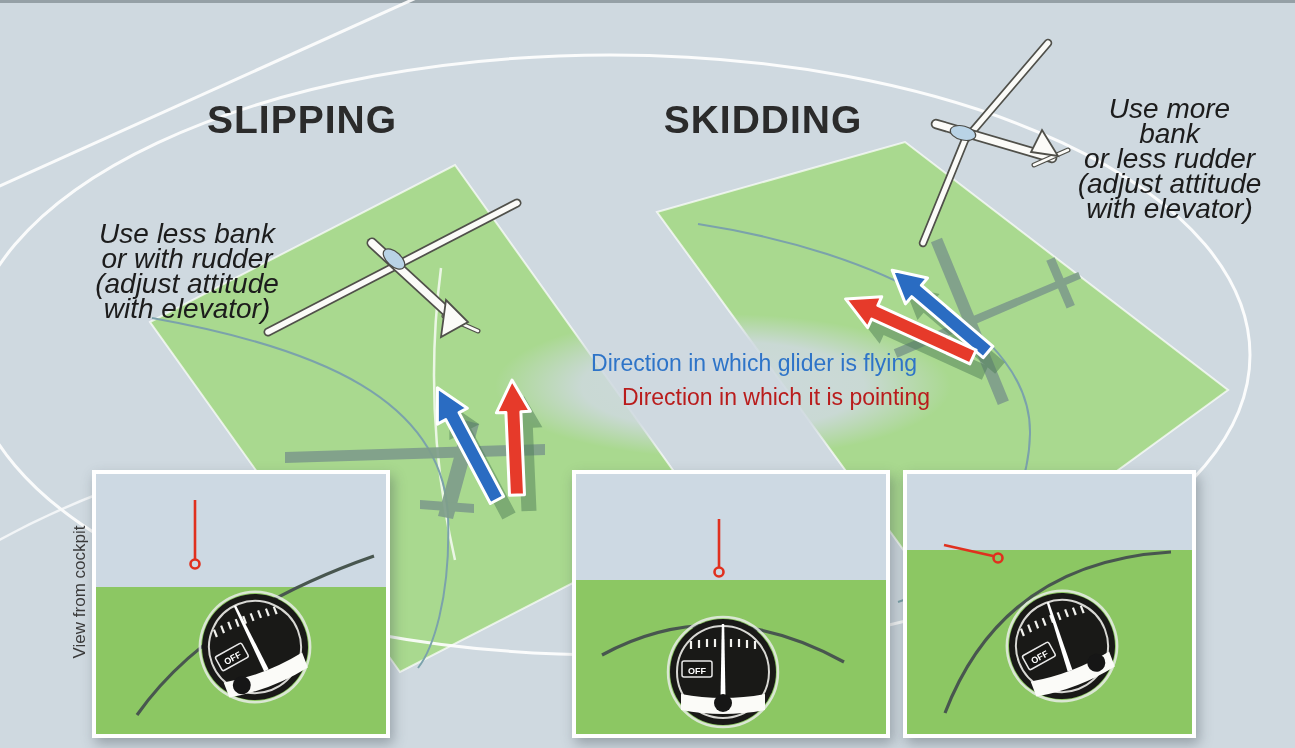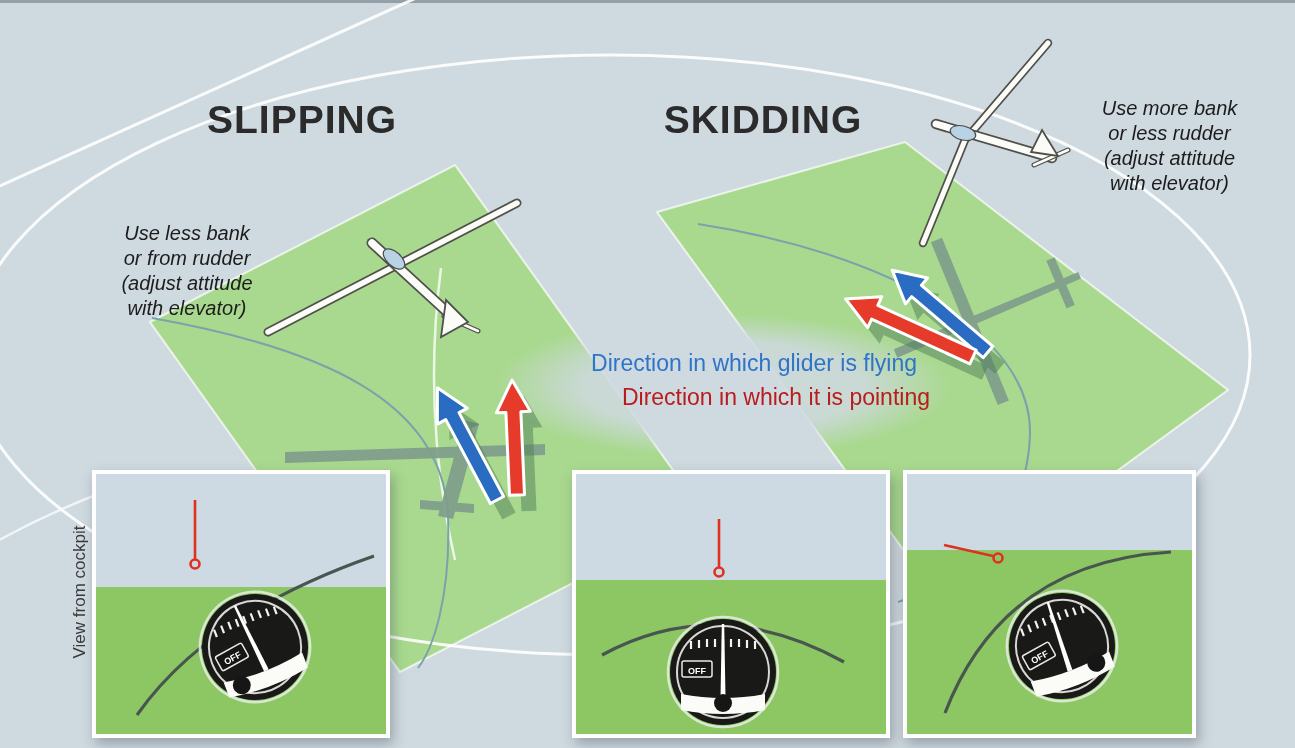--- a/index.html
+++ b/index.html
@@ -6,21 +6,21 @@
   #canvas{
     position:relative;width:1295px;height:748px;overflow:hidden;
     background:#cfd9e0;font-family:"Liberation Sans",sans-serif;
   }
   #scene{position:absolute;left:0;top:0;}
   .title{
     position:absolute;text-align:center;font-size:39px;font-weight:bold;
     letter-spacing:1px;color:#2b2b2b;
   }
   .advice{
-    position:absolute;text-align:center;font-style:italic;font-size:20px;
+    position:absolute;text-align:center;font-style:italic;font-size:28px;
     line-height:25px;color:#1c1c1c;
   }
   .legend-line{position:absolute;text-align:right;font-size:23px;}
   .cockpit-label{
     position:absolute;left:-25px;top:582px;width:210px;text-align:center;
     font-size:17px;color:#3a3a3a;transform:rotate(-90deg);
   }
   .panel{
     position:absolute;top:470px;height:260px;background:#cdd9e3;
     border:4px solid #ffffff;box-shadow:3px 6px 12px rgba(60,70,78,.38);
@@ -144,21 +144,21 @@
       <path d="M1034,165 L1068,150" stroke="#fbfbf8" stroke-width="2.5" stroke-linecap="round"></path>
       <polygon points="1042,130 1058,156 1031,152" fill="#fbfbf8" stroke="#50504a" stroke-width="1.8"></polygon>
     </g>
   </svg>
 
   <div class="title" style="left:152px;top:98px;width:300px;">SLIPPING</div>
   <div class="title" style="left:613px;top:98px;width:300px;text-align:center;">SKIDDING</div>
 
   <div class="advice" style="left:92px;top:221px;width:190px;">
     <div>Use less bank</div>
-    <div>or from rudder</div>
+    <div>or with rudder</div>
     <div>(adjust attitude</div>
     <div>with elevator)</div>
   </div>
   <div class="advice" style="left:1077px;top:96px;width:185px;">
     <div>Use more bank</div>
     <div>or less rudder</div>
     <div>(adjust attitude</div>
     <div>with elevator)</div>
   </div>
 

